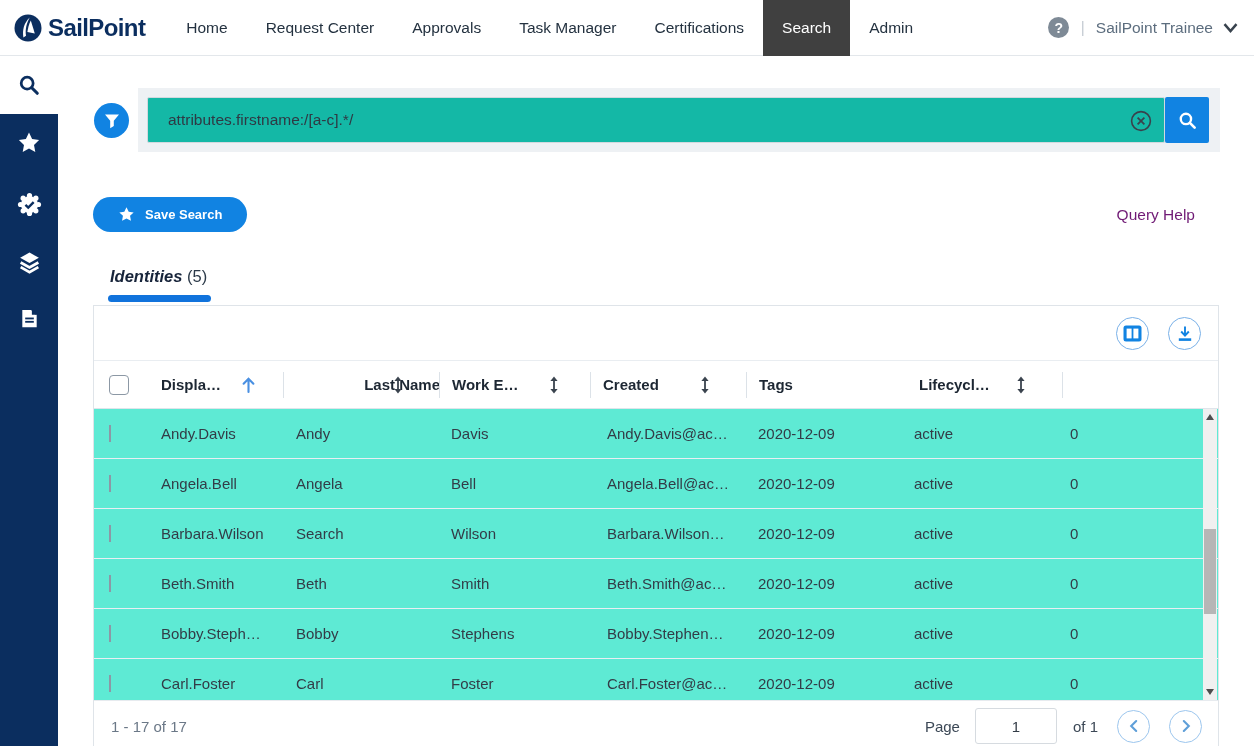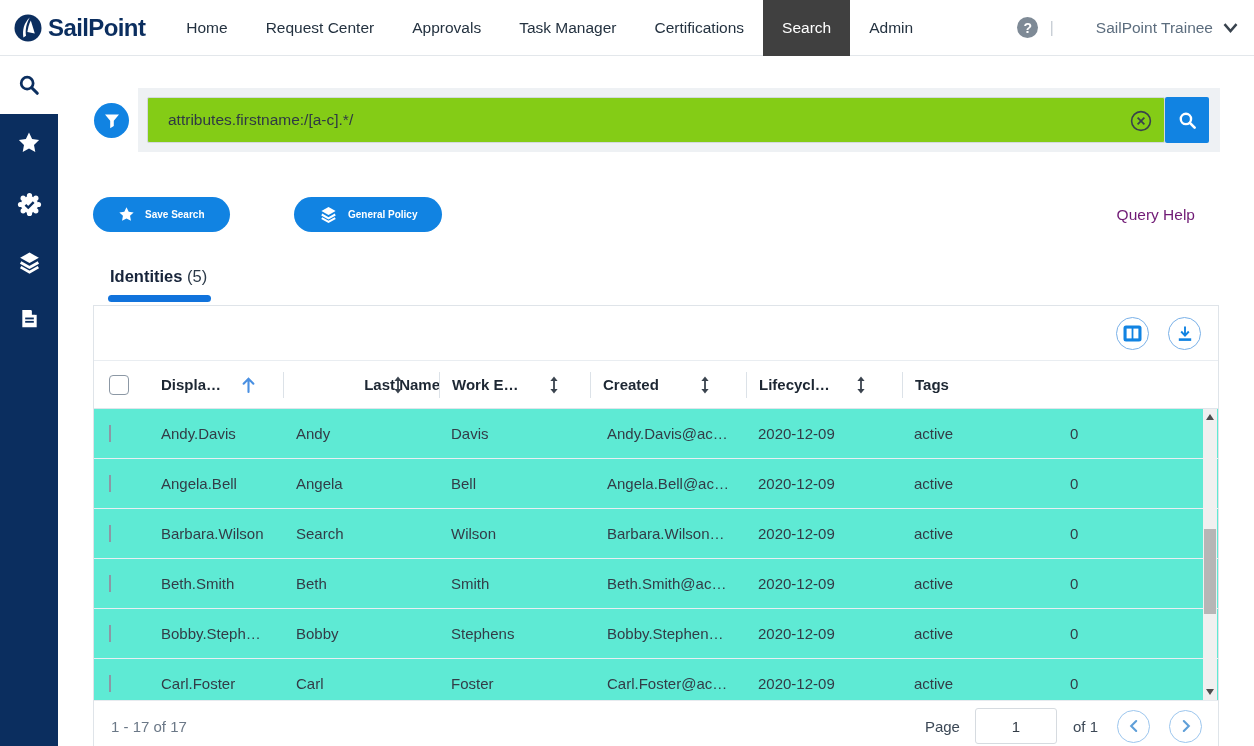--- a/index.html
+++ b/index.html
@@ -13,46 +13,46 @@
     background:#fff; border-bottom:1px solid #e3e7eb; display:flex; align-items:center; z-index:6; }
   .logo { display:flex; align-items:center; gap:5px; padding-left:13px; cursor:pointer; }
   .logo-text { font-size:24px; font-weight:700; color:#0b2e5f; letter-spacing:-0.6px; }
   .nav-items { display:flex; height:56px; margin-left:22px; }
   .nav-item { line-height:56px; padding:0 19px; font-size:15.5px; color:#243240; cursor:pointer; white-space:nowrap; }
   .nav-item.active { background:#404040; color:#fff; }
   .nav-right { margin-left:auto; display:flex; align-items:center; gap:11px; padding-right:16px; }
   .help-icon { width:21px; height:21px; border-radius:50%; background:#7e8a96; color:#fff;
     font-weight:700; font-size:14px; display:flex; align-items:center; justify-content:center; cursor:pointer; }
   .nav-divider { color:#c9cfd6; font-size:17px; }
-  .user-menu { display:flex; align-items:center; gap:10px; cursor:pointer;margin-left:31px; }
+  .user-menu { display:flex; align-items:center; gap:10px; cursor:pointer; }
   .user-name { color:#5c6d7e; font-size:15.5px; }
   
   .sidebar { position:absolute; left:0; top:56px; width:58px; height:690px; background:#0b2e5f; z-index:5; }
   .sidebar-search { position:absolute; left:0; top:0; width:58px; height:58px; background:#fff;
     display:flex; align-items:center; justify-content:center; cursor:pointer; }
   .side-icon { position:absolute; left:0; width:58px; display:flex; justify-content:center; cursor:pointer; }
   .si-star { top:75px; } .si-badge { top:136px; } .si-layers { top:194px; } .si-doc { top:251px; }
   
   .main { position:absolute; left:58px; top:56px; width:1196px; height:690px; background:#fff; }
   .filter-btn { position:absolute; left:36px; top:47px; width:35px; height:35px; border-radius:50%;
     background:#1183e2; border:none; display:flex; align-items:center; justify-content:center; cursor:pointer; }
   .search-panel { position:absolute; left:80px; top:32px; width:1082px; height:64px; background:#eef1f4; }
-  .search-input { position:absolute; left:89px; top:41px; width:1018px; height:46px; background:#84cc16;
+  .search-input { position:absolute; left:89px; top:41px; width:1018px; height:46px; background:#14b8a6;
     border:1px solid #d3d9df; border-radius:2px; font-family:"Liberation Sans",sans-serif;
     font-size:15.5px; color:#2f3944; padding:0 50px 0 20px; outline:none; }
   .clear-btn { position:absolute; left:1072px; top:54px; width:22px; height:22px; background:none; border:none; cursor:pointer; padding:0; }
   .search-btn { position:absolute; left:1107px; top:41px; width:44px; height:46px; background:#1183e2;
     border:none; border-radius:2px; display:flex; align-items:center; justify-content:center; cursor:pointer; }
   .query-help { position:absolute; top:114px; right:59px; color:#701a75; font-size:15.5px; text-decoration:none; cursor:pointer;margin-top:36px; }
   .pill-btn { position:absolute; top:141px; height:35px; border:none; border-radius:18px; background:#1183e2;
-    color:#fff; font-family:"Liberation Sans",sans-serif; font-weight:700; font-size:10px;
+    color:#fff; font-family:"Liberation Sans",sans-serif; font-weight:700; font-size:13px;
     display:flex; align-items:center; gap:10px; padding:0 25px; cursor:pointer; }
   .btn-save { left:35px; } .btn-policy { left:236px; }
   .tab { position:absolute; left:52px; top:211px; font-size:16.5px; color:#17243a; cursor:pointer; }
-  .tab b { font-weight:700; } .tab span { font-weight:400; color:#2c3a49; }
+  .tab b { font-weight:700;font-style:italic; } .tab span { font-weight:400; color:#2c3a49; }
   .tab-underline { position:absolute; left:50px; top:239px; width:103px; height:7px; border-radius:3.5px; background:#1173dc; }
   
   .card { position:absolute; left:35px; top:249px; width:1126px; height:446px;
     border:1px solid #dfe4e9; background:#fff; }
   .toolbar { position:relative; height:55px; border-bottom:1px solid #e9edf1; }
   .tool-btn { position:absolute; top:11px; width:33px; height:33px; border-radius:50%; background:#fff;
     border:1px solid #7ab1e8; display:flex; align-items:center; justify-content:center; cursor:pointer; }
   .tb-columns { left:1022px; } .tb-download { left:1074px; }
   .thead { position:relative; height:48px; display:flex; align-items:center;
     border-bottom:1px solid #dfe5eb; font-weight:700; font-size:15px; color:#1d2733; }
@@ -191,28 +191,20 @@
   </button>
 
   <a class="query-help">Query Help</a>
 
   <button class="pill-btn btn-save">
     <svg width="17" height="17" viewBox="0 0 24 24">
       <path d="M12 1.6l3.1 6.4 7 1-5.1 4.9 1.3 7L12 17.6 5.7 20.9 7 13.9 1.9 9l7-1z" fill="#fff"></path>
     </svg>
     <span>Save Search</span>
   </button>
-  <button class="pill-btn btn-policy">
-    <svg width="19" height="19" viewBox="0 0 24 24">
-      <path d="M12 2.5 L21 7.5 12 12.5 3 7.5 Z" fill="#fff"></path>
-      <path d="M3.5 12 L12 16.8 20.5 12" stroke="#fff" stroke-width="2.6" fill="none"></path>
-      <path d="M3.5 16.5 L12 21.3 20.5 16.5" stroke="#fff" stroke-width="2.6" fill="none"></path>
-    </svg>
-    <span>General Policy</span>
-  </button>
 
   <div class="tab">
     <b>Identities</b>
     <span>(5)</span>
   </div>
   <div class="tab-underline"></div>
 
   <section class="card">
 
     <div class="toolbar">
@@ -266,32 +258,32 @@
       <div class="hcell c-created sep">
         <span>Created</span>
         <span class="sort">
           <svg width="12" height="18" viewBox="0 0 12 18">
             <line x1="6" y1="4" x2="6" y2="14" stroke="#3a434e" stroke-width="1.8"></line>
             <path d="M6 0.5 L9.6 5 H2.4 Z" fill="#3a434e"></path>
               <path d="M6 17.5 L2.4 13 H9.6 Z" fill="#3a434e"></path>
           </svg>
         </span>
       </div>
+      <div class="hcell c-tags">
+        <span>Tags</span>
+      </div>
       <div class="hcell c-lifecycle sep">
         <span>Lifecycl…</span>
         <span class="sort">
           <svg width="12" height="18" viewBox="0 0 12 18">
             <line x1="6" y1="4" x2="6" y2="14" stroke="#3a434e" stroke-width="1.8"></line>
             <path d="M6 0.5 L9.6 5 H2.4 Z" fill="#3a434e"></path>
               <path d="M6 17.5 L2.4 13 H9.6 Z" fill="#3a434e"></path>
           </svg>
         </span>
-      </div>
-      <div class="hcell c-tags">
-        <span>Tags</span>
       </div>
     </div>
 
     <div class="tbody">
       <div>
   <div class="trow">
     <div class="cell c-check">
       <span class="checkbox"></span>
     </div>
     <div class="cell c-display">Andy.Davis</div>

